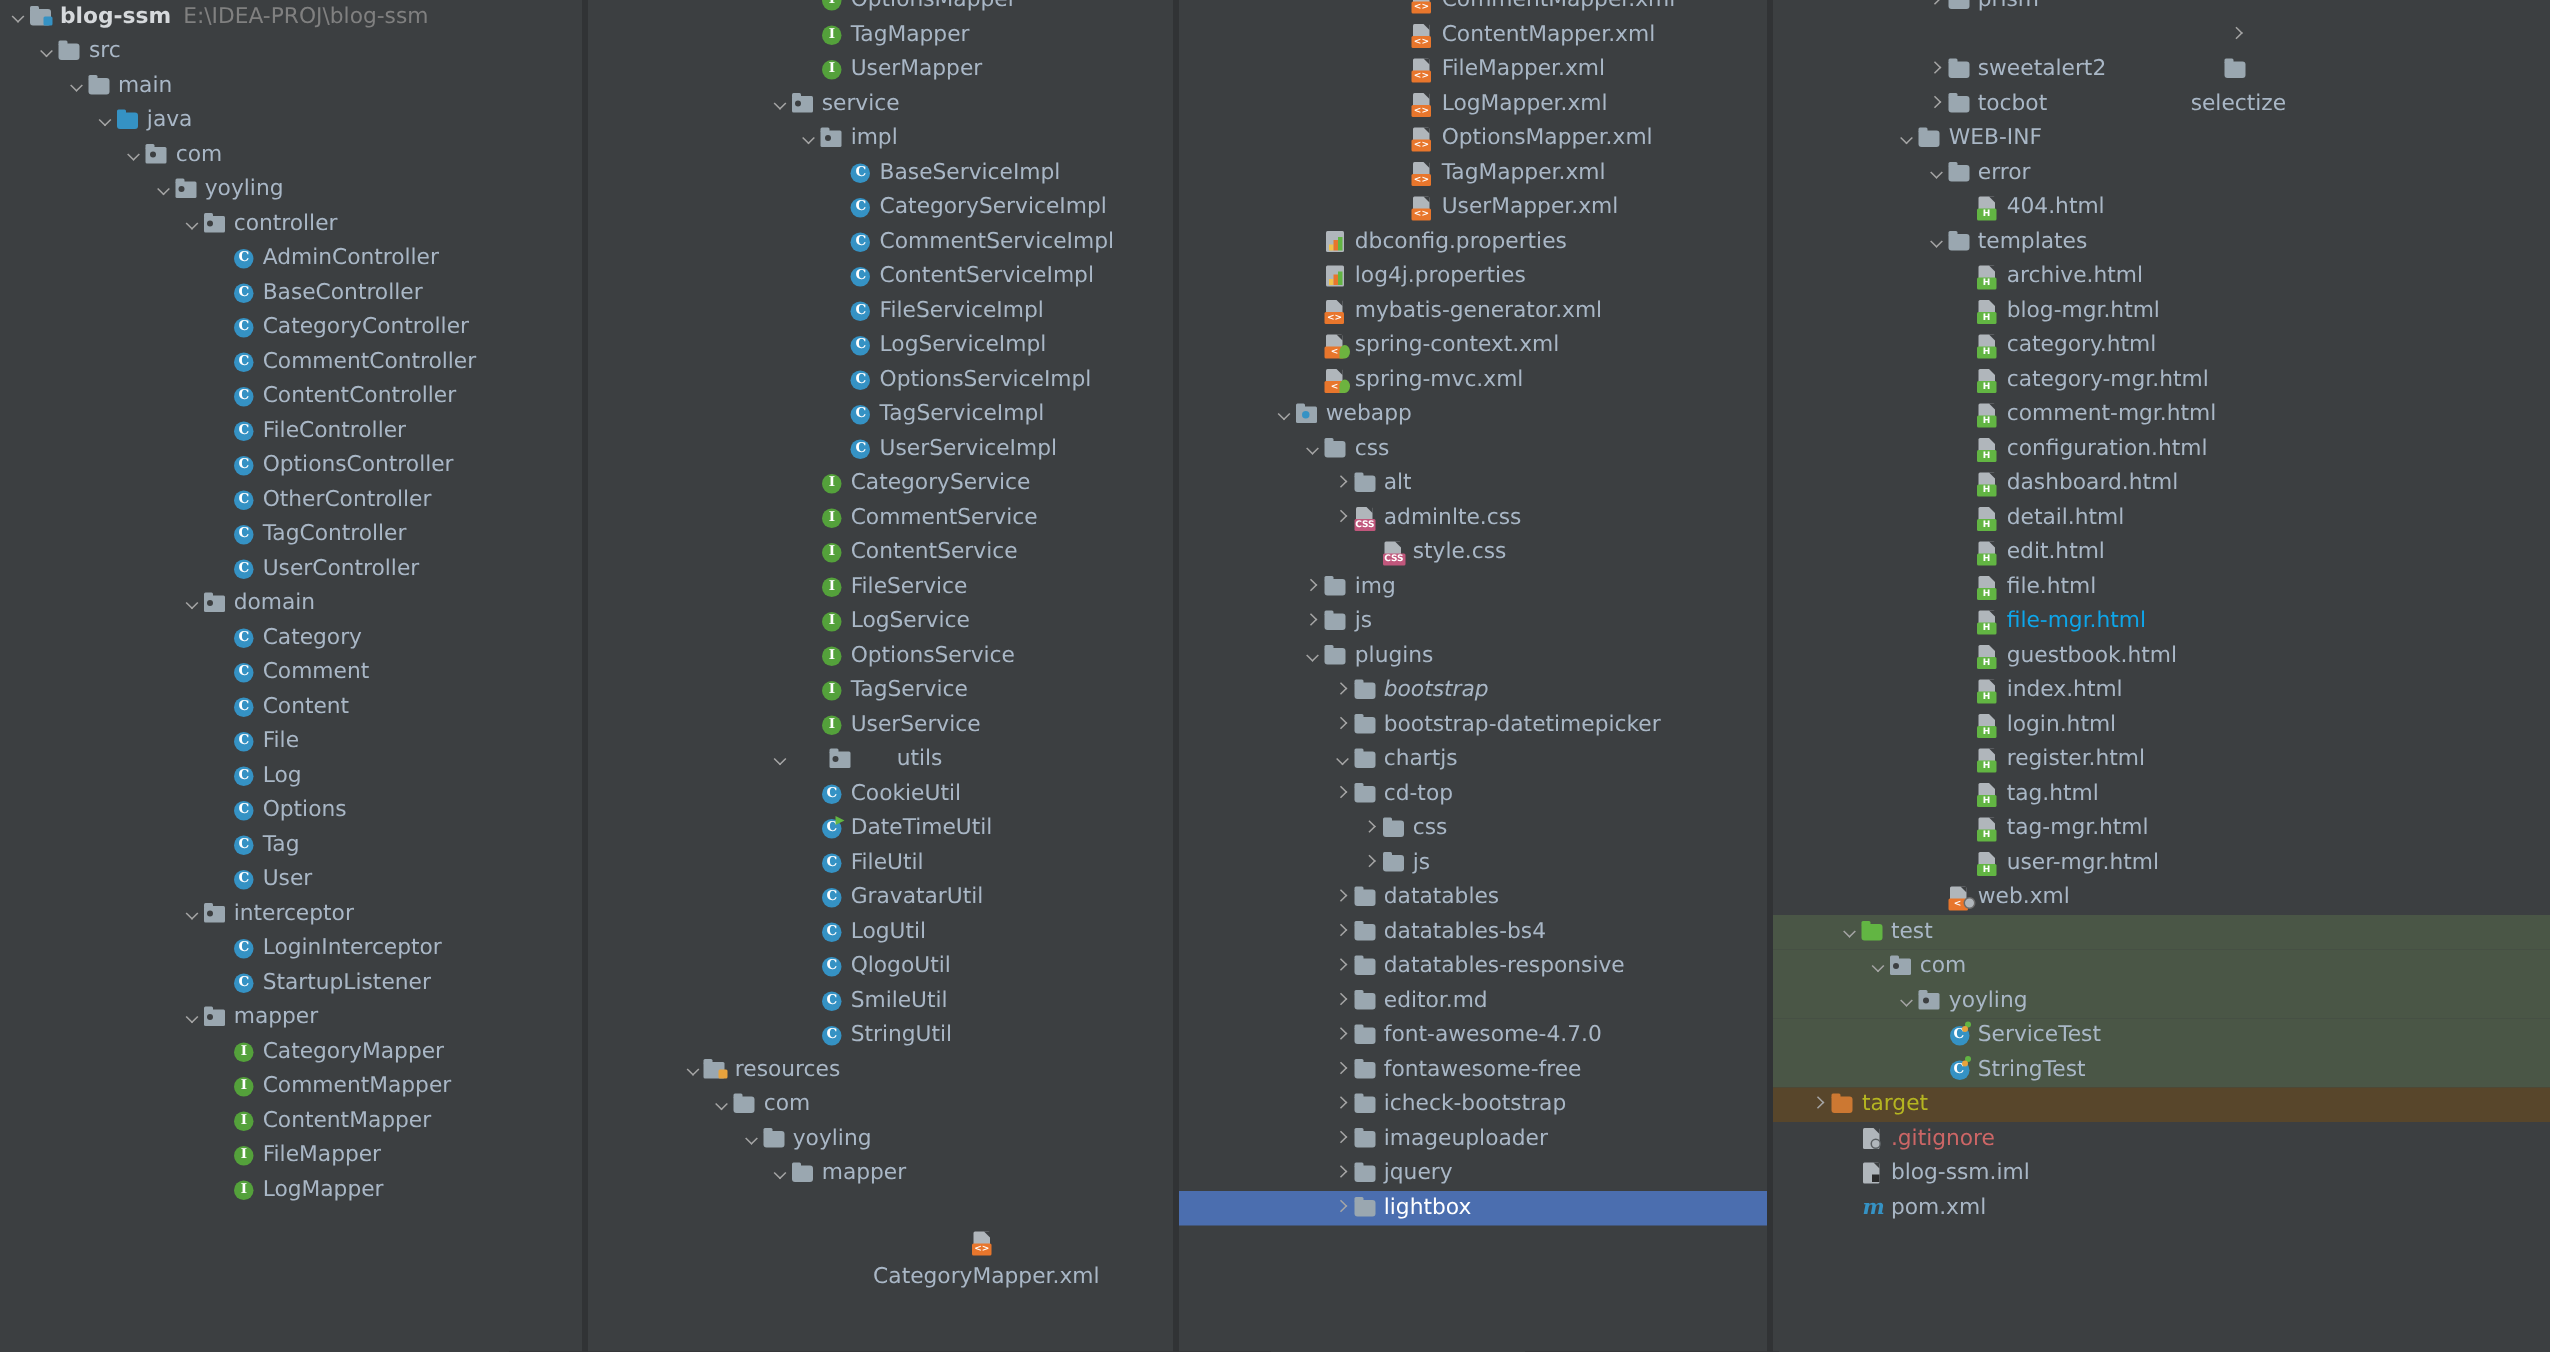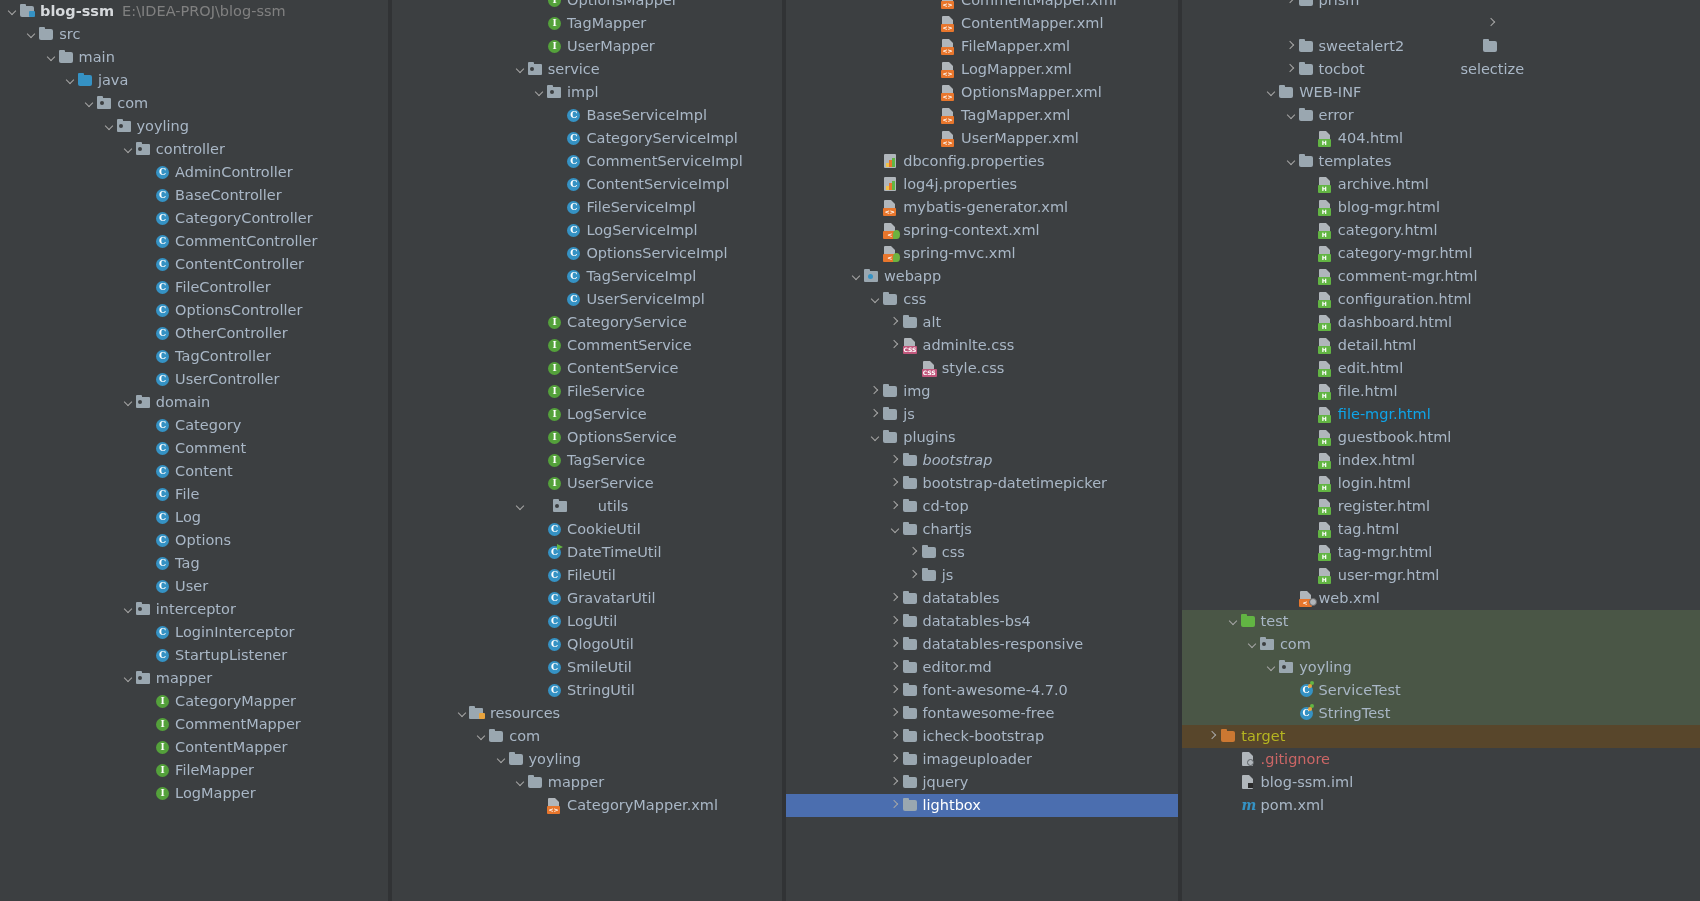--- a/index.html
+++ b/index.html
@@ -615,21 +615,21 @@
         </span>
         <span class="lbl">yoyling</span>
       </div>
       <div class="row" style="padding-left: 121.8px;">
         <span class="arrow has down"></span>
         <span class="ico">
           <span class="fold"></span>
         </span>
         <span class="lbl">mapper</span>
       </div>
-      <div class="row" style="padding-left: 141.1px;">
+      <div class="row" style="padding-left: 141.1px; flex-direction: column;">
         <span class="arrow"></span>
         <span class="ico">
           <span class="sheet"></span>
           <span class="badge xml">&lt;&gt;</span>
         </span>
         <span class="lbl">CategoryMapper.xml</span>
       </div>
     </div>
   <div class="gap"></div>
   <div class="col c3">
@@ -801,32 +801,32 @@
         <span class="lbl">bootstrap</span>
       </div>
       <div class="row" style="padding-left: 102.5px;">
         <span class="arrow has right"></span>
         <span class="ico">
           <span class="fold"></span>
         </span>
         <span class="lbl">bootstrap-datetimepicker</span>
       </div>
       <div class="row" style="padding-left: 102.5px;">
+        <span class="arrow has down"></span>
+        <span class="ico">
+          <span class="fold"></span>
+        </span>
+        <span class="lbl">chartjs</span>
+      </div>
+      <div class="row" style="padding-left: 102.5px;">
         <span class="arrow has right"></span>
         <span class="ico">
           <span class="fold"></span>
         </span>
         <span class="lbl">cd-top</span>
-      </div>
-      <div class="row" style="padding-left: 102.5px;">
-        <span class="arrow has down"></span>
-        <span class="ico">
-          <span class="fold"></span>
-        </span>
-        <span class="lbl">chartjs</span>
       </div>
       <div class="row" style="padding-left: 121.8px;">
         <span class="arrow has right"></span>
         <span class="ico">
           <span class="fold"></span>
         </span>
         <span class="lbl">css</span>
       </div>
       <div class="row" style="padding-left: 121.8px;">
         <span class="arrow has right"></span>

